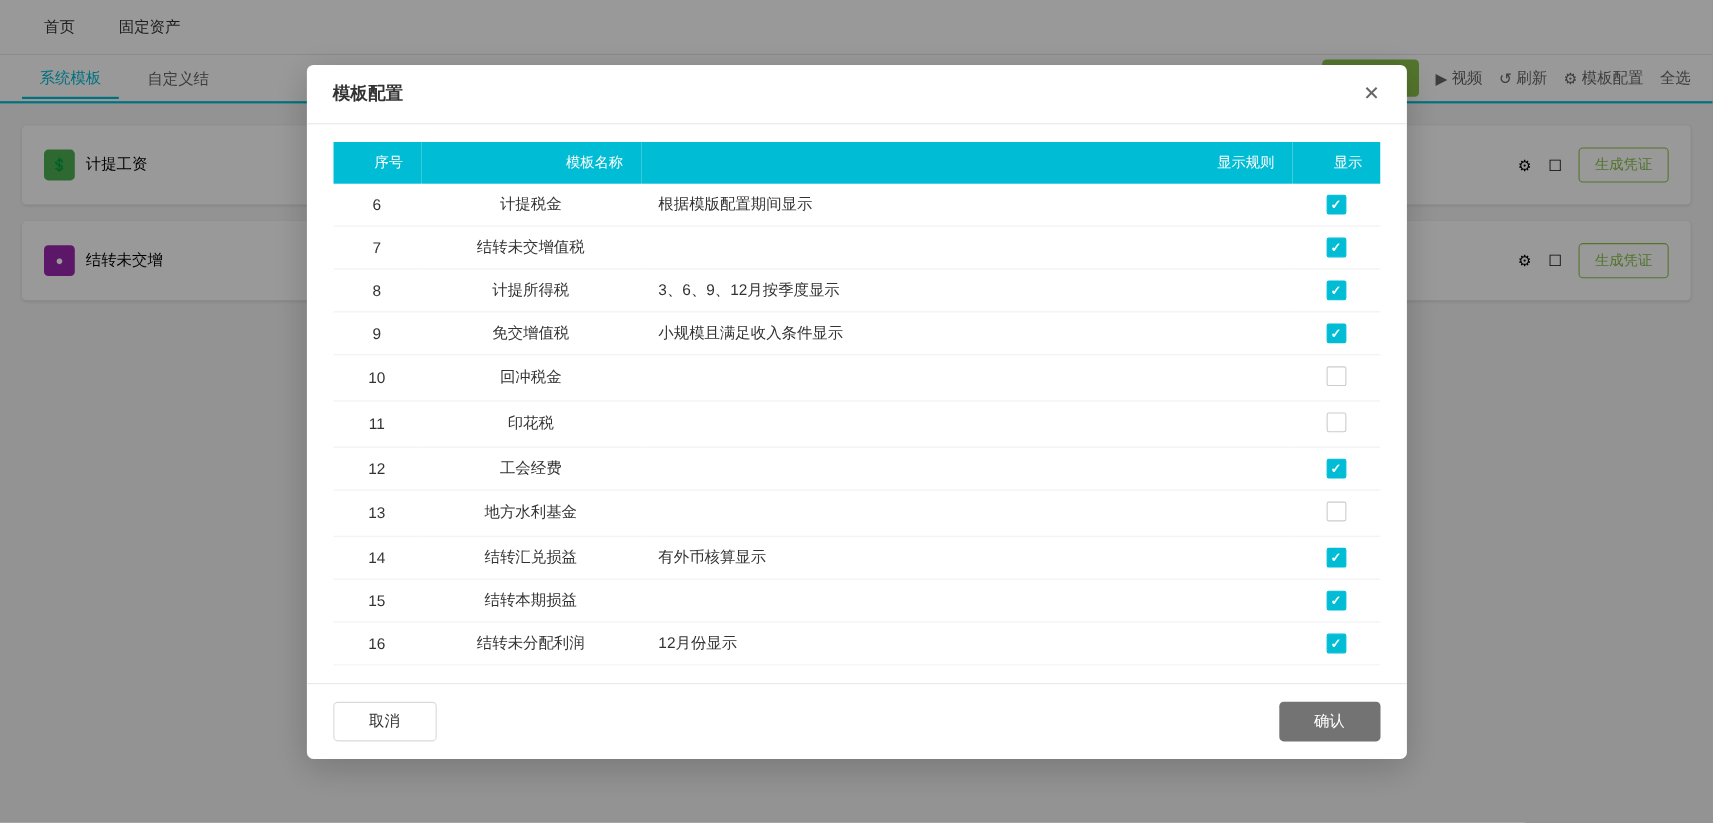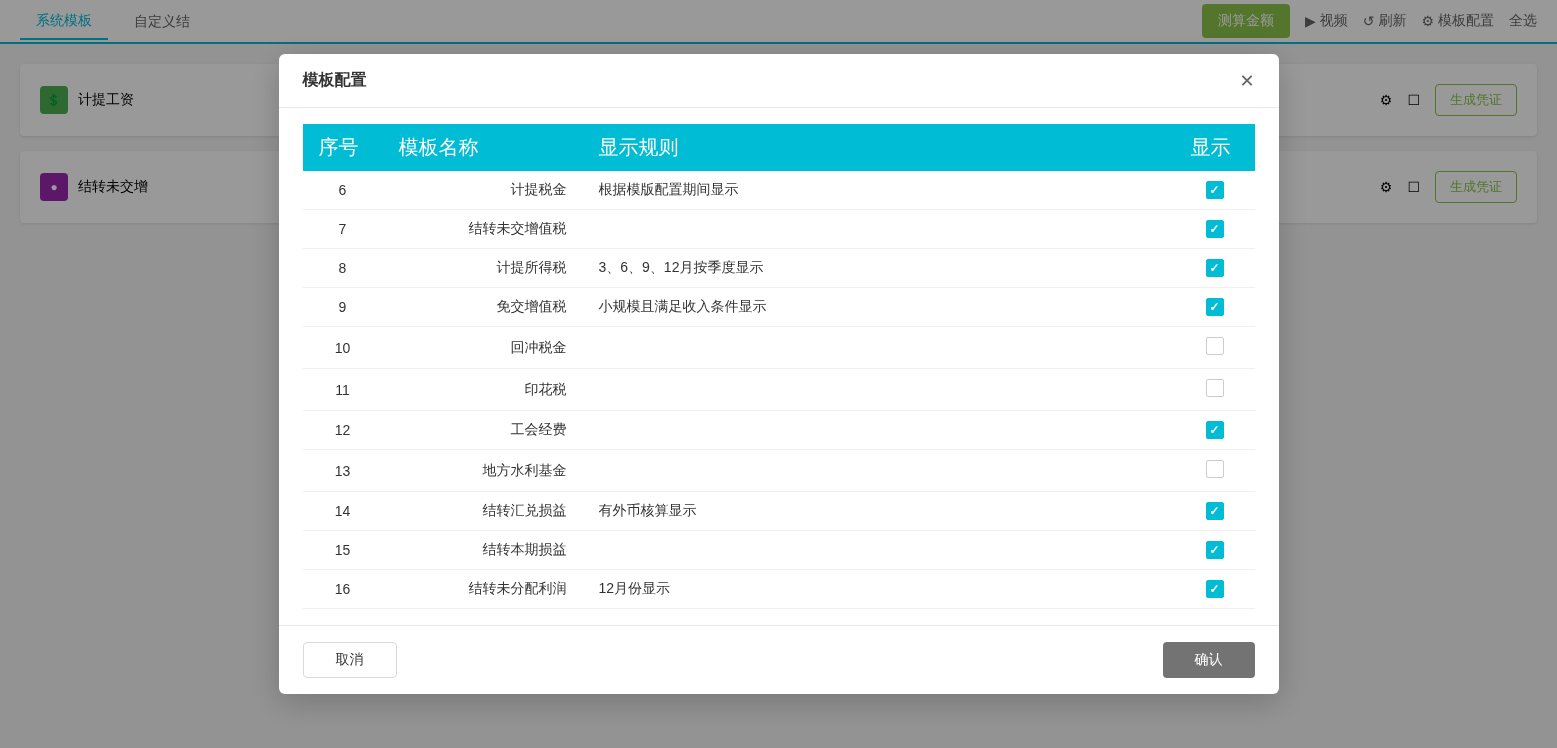--- a/index.html
+++ b/index.html
@@ -202,23 +202,23 @@
     .config-table {
       width: 100%;
       border-collapse: collapse;
     }
     .config-table thead tr {
       background: #00bcd4;
       color: #fff;
     }
     .config-table thead th {
       padding: 10px 16px;
-      text-align: left;
+      text-align: right;
       font-weight: normal;
-      font-size: 20px;
+      font-size: 13px;
     }
     .config-table thead th:first-child {
       width: 80px;
     }
     .config-table thead th:nth-child(2) {
       width: 200px;
     }
     .config-table thead th:nth-child(3) {
       
     }
@@ -228,21 +228,21 @@
     .config-table tbody tr {
       border-bottom: 1px solid #f0f0f0;
     }
     .config-table tbody td {
       padding: 10px 16px;
       text-align: center;
       color: #333;
       font-size: 14px;
     }
     .config-table tbody td:nth-child(2) {
-      text-align: right;
+      text-align: center;
     }
     .config-table tbody td:nth-child(3) {
       text-align: left;
     }
 
     
     .custom-checkbox {
       width: 18px;
       height: 18px;
       border: 1px solid #ccc;
@@ -293,20 +293,24 @@
     .scrollable-body {
       max-height: 500px;
       overflow-y: auto;
     }
   </style>
 </head>
 <body>
 
 <div class="bg-page">
 
+  <div class="top-nav">
+    <div class="nav-item">首页</div>
+    <div class="nav-item">固定资产</div>
+  </div>
 
   <div class="sub-nav">
     <div class="sub-nav-tab">系统模板</div>
     <div class="sub-nav-tab inactive">自定义结</div>
     <div class="right-actions">
       <button class="btn-calc">测算金额</button>
       <span class="btn-action">
         <span>▶</span>
         <span>视频</span>
       </span>

